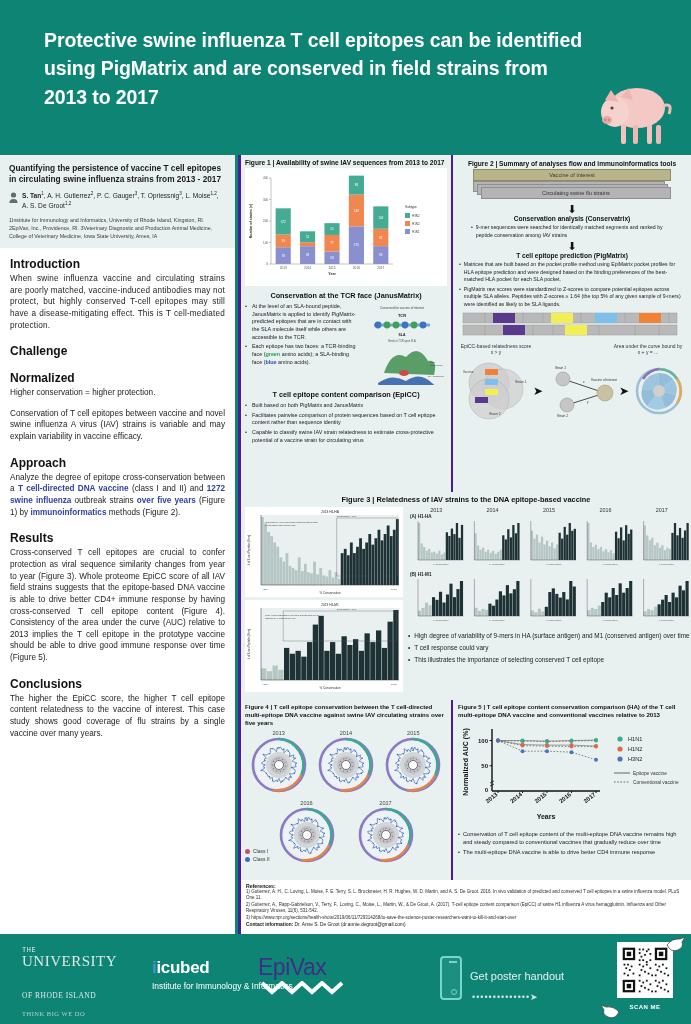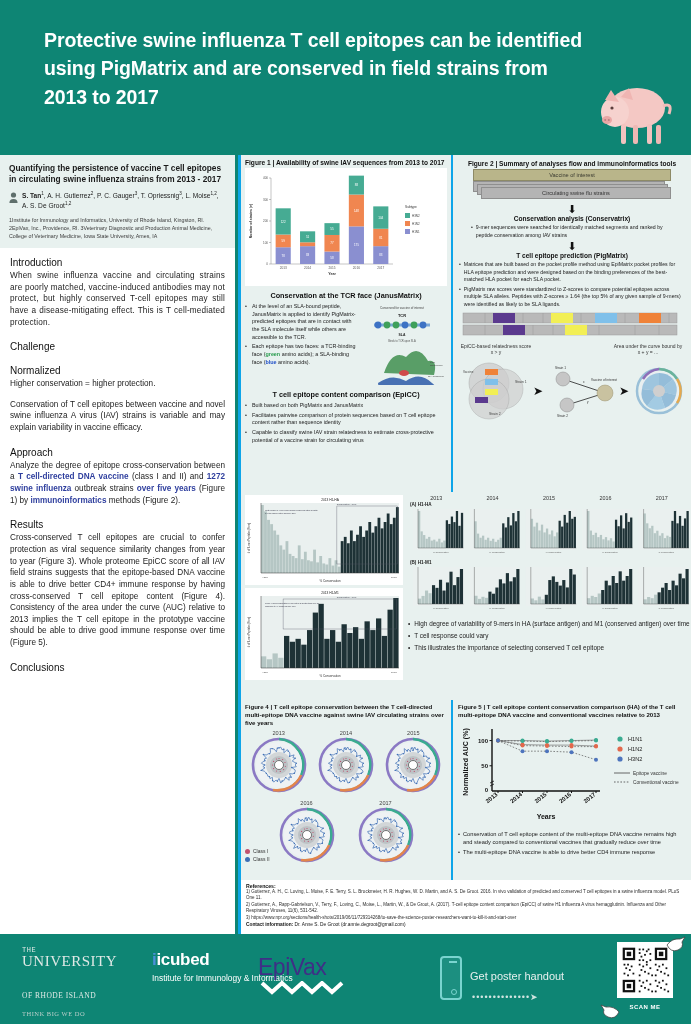--- a/index.html
+++ b/index.html
@@ -5,21 +5,21 @@
   * { box-sizing: border-box; margin: 0; padding: 0; }
   html, body {
     width: 691px; height: 1024px;
     background: #ffffff;
     font-family: "Liberation Sans", sans-serif;
     overflow: hidden;
   }
   #poster {
     position: relative;
     width: 691px; height: 1024px;
-    background: #0ea5e9;
+    background: #4c1d95;
   }
 
   
   #header {
     position: absolute; left: 0; top: 0; width: 691px; height: 155px;
     background: #0e8574;
   }
   #header-title {
     position: absolute; left: 44px; top: 26px; width: 540px;
     color: #ffffff;
@@ -47,21 +47,21 @@
   }
   .author-row { display: flex; align-items: flex-start; gap: 4px; }
   #person-icon { width: 9px; height: 11px; flex: 0 0 9px; margin-top: 1px; }
   #author-list { font-size: 6.6px; color: #222; line-height: 1.45; }
   #author-list b { font-weight: bold; }
   .sup { font-size: 4.6px; vertical-align: super; }
   #affil { font-size: 5.3px; color: #3a3a3a; line-height: 1.52; margin-top: 5px; }
 
   #body-text { padding: 9px 10px 6px 10px; }
   .sec-h {
-    font-size: 10px; font-weight: normal; color: #111; margin: 0 0 2px 0;
+    font-size: 12px; font-weight: bold; color: #111; margin: 0 0 2px 0;
   }
   .sec-h.spaced { margin-top: 13px; }
   .sec-p {
     font-size: 8.2px; color: #1c1c1c; line-height: 1.42;
     text-align: justify; margin-bottom: 0;
   }
   .sec-p.wide { letter-spacing: 0.18px; }
   .hl { color: #2f3f9e; font-weight: bold; }
 
   
@@ -149,21 +149,21 @@
   
   #footer {
     position: absolute; left: 0; top: 934px; width: 691px; height: 90px;
     background: #0e8574;
   }
   #uri-logo { position: absolute; left: 22px; top: 12px; color: #dfe9e6; }
   .uri-l1 { font-family: Liberation Mono, monospace; font-size: 7px; letter-spacing: 0.5px;}
   .uri-l2 { font-family: "Liberation Serif", serif; font-size: 15px; letter-spacing: 0.5px; line-height:1.05;}
   .uri-l3 { font-family: "Liberation Serif", serif; font-size: 7.5px; letter-spacing: 0.5px; margin-top: 21px;}
   .uri-l4 { font-family: "Liberation Serif", serif; font-size: 6.5px; letter-spacing: 0.5px; margin-top: 10px; color:#b9cfca;}
-  #icubed { position: absolute; left: 152px; top: 16px; }
+  #icubed { position: absolute; left: 152px; top: 24px; }
   #icubed-top { font-size: 17px; font-weight: bold; color: #ffffff; letter-spacing:-0.3px; }
   #icubed-sub { font-size: 8.4px; color: #ffffff; line-height: 1.45; margin-top:2px;}
   #epivax { position: absolute; left: 258px; top: 20px; }
   #epivax-t { font-size: 23px; color: #3f2f86; font-family: "Liberation Sans", sans-serif; letter-spacing:-0.5px;}
   #handout { position: absolute; left: 470px; top: 36px; font-size: 11px; color: #e6f0ee; }
   #phone { position: absolute; left: 440px; top: 22px; width: 22px; height: 44px;
            border: 2px solid #7ad4cf; border-radius: 4px; background: #7ad4cf22; }
   #phone:before { content:""; position:absolute; left:7px; top:3px; width:8px; height:1.5px; background:#7ad4cf; }
   #phone:after { content:""; position:absolute; left:9px; bottom:3px; width:4px; height:4px; border:1px solid #7ad4cf; border-radius:50%; }
   #dots { position:absolute; left:472px; top:58px; font-size:9px; color:#cfe4e0; letter-spacing:1px;}
@@ -222,20 +222,21 @@
       <div class="sec-p">Higher conservation = higher protection.</div>
       <div class="sec-p" style="margin-top:9px">Conservation of T cell epitopes between vaccine and novel swine influenza A virus (IAV) strains is variable and may explain variability in vaccine efficacy.</div>
 
       <div class="sec-h spaced">Approach</div>
       <div class="sec-p" id="approach-text"><span>Analyze the degree of epitope cross-conservation between a </span><span class="hl">T cell-directed DNA vaccine</span><span> (class I and II) and </span><span class="hl">1272 swine influenza</span><span> outbreak strains </span><span class="hl">over five years</span><span> (Figure 1) by </span><span class="hl">immunoinformatics</span><span> methods (Figure 2).</span></div>
 
       <div class="sec-h spaced">Results</div>
       <div class="sec-p">Cross-conserved T cell epitopes are crucial to confer protection as viral sequence similarity changes from year to year (Figure 3). Whole proteome EpiCC score of all IAV field strains suggests that the epitope-based DNA vaccine is able to drive better CD4+ immune response by having cross-conserved T cell epitope content (Figure 4). Consistency of the area under the curve (AUC) relative to 2013 implies the T cell epitope in the prototype vaccine should be able to drive good immune response over time (Figure 5).</div>
 
       <div class="sec-h spaced">Conclusions</div>
+      <div class="sec-p">The higher the EpiCC score, the higher T cell epitope content relatedness to the vaccine of interest. This case study shows good coverage of flu strains by a single vaccine over many years.</div>
     </div>
   </div>
 
   <div id="mid-col">
     <div class="fig-cap fig-cap-left">Figure 1 |  Availability of swine IAV sequences from 2013 to 2017</div>
     <div id="fig1-plot">
       <svg id="fig1-svg" viewBox="0 0 202 118" width="202" height="118">
           <rect x="0" y="0" width="202" height="118" fill="#fff"></rect>
           <line x1="24" y1="96" x2="26" y2="96" stroke="#666" stroke-width="0.4"></line>
           <text x="23" y="97.4" font-size="3" fill="#555" text-anchor="end">0</text>
@@ -459,20 +460,21 @@
         </g>
         <circle cx="22" cy="32" r="6" fill="#cfcfcf"></circle>
         <path d="M22 10 A22 22 0 0 1 40 20" fill="none" stroke="#6ab39b" stroke-width="2.5"></path>
         <path d="M40 20 A22 22 0 0 1 40 44" fill="none" stroke="#e5a94e" stroke-width="2.5"></path>
         <path d="M6 20 A22 22 0 0 1 22 10" fill="none" stroke="#8e6fb8" stroke-width="2.5"></path>
       </g>
     </svg>
   </div>
 
   <div id="fig3">
+    <div id="fig3-title">Figure 3 |  Relatedness of IAV strains to the DNA epitope-based vaccine</div>
     <div id="fig3-body">
       <div id="fig3-left">
         <div class="hist-box" style="height:90px; margin-bottom:3px;">
           <svg id="f3a" viewBox="0 0 158 90" width="158" height="90">
               <rect x="0" y="0" width="158" height="90" fill="#fff"></rect>
               <rect x="16" y="8" width="138" height="70" fill="#eaf0ef"></rect>
               <rect x="16" y="10" width="2.8213333333333335" height="68" fill="#b5c6c4"></rect>
               <rect x="19.066666666666666" y="16.375" width="2.8213333333333335" height="61.625" fill="#b5c6c4"></rect>
               <rect x="22.133333333333333" y="24.875" width="2.8213333333333335" height="53.125" fill="#b5c6c4"></rect>
               <rect x="25.200000000000003" y="29.125" width="2.8213333333333335" height="48.875" fill="#b5c6c4"></rect>

